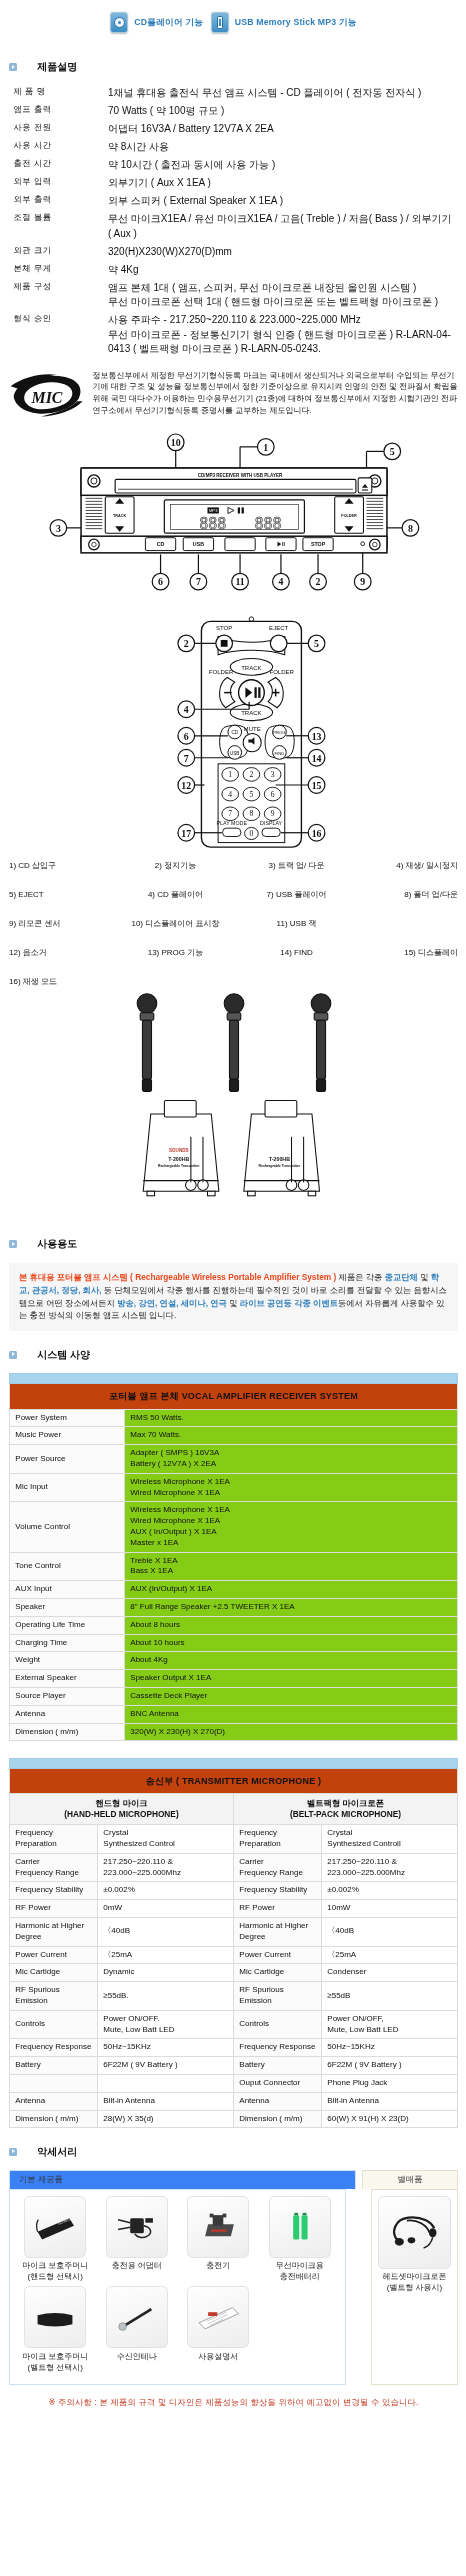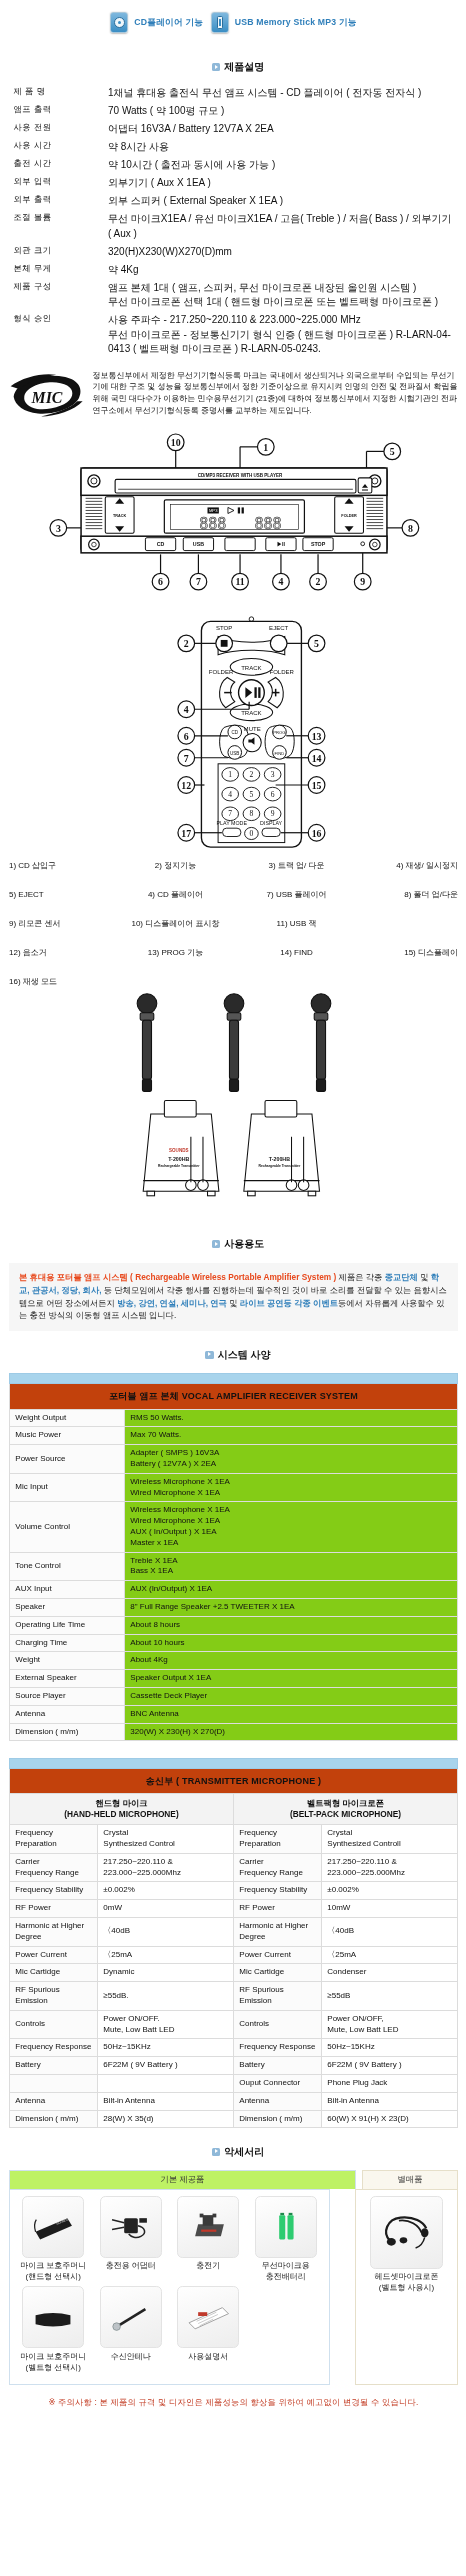--- a/index.html
+++ b/index.html
@@ -58,23 +58,22 @@
   .feat-label {
     color: #2f7fba;
     font-weight: bold;
     font-size: 8.7px;
     letter-spacing: 0.2px;
     white-space: nowrap;
   }
 
   
   .sec-head {
-    display: flex; align-items: center; gap: 4px;
+    display: flex; align-items: center; gap: 20px;
     margin: 16.7px 0 12px 9px;
-    justify-content: center;
   }
   .sec-head .bullet {
     width: 8.3px; height: 8.3px;
     background: #8fb8d8;
     border-radius: 1.5px;
     position: relative;
     flex: none;
   }
   .sec-head .bullet::after {
     content: ""; position: absolute;
@@ -171,22 +170,22 @@
   .nowrap-cell { white-space: pre-line; }
 
   .table-gap { height: 16.7px; }
 
   
   .acc-head-row {
     display: flex; margin: 0 9px; gap: 6px;
   }
   .acc-head-main {
     flex: 1;
-    text-align: center;
-    background: #bef264;
+    text-align: left;
+    background: #3b82f6;
     border: 0.8px solid #cfe0ee;
     border-bottom: none;
     font-size: 8.3px;
     padding: 3px 9px;
     color: #333;
   }
   .acc-head-opt {
     width: 96px;
     text-align: center;
     background: #faf7ee;
@@ -197,21 +196,21 @@
     color: #333;
   }
   .acc-body-row { display: flex; margin: 0 9px; gap: 6px; align-items: stretch; }
   .acc-main {
     flex: 1;
     border: 0.8px solid #cfe0ee;
     padding: 6px 4.5px 7.6px 4.5px;
     background: #fff;
   }
   .acc-opt {
-    width: 103px;
+    width: 87px;
     border: 0.8px solid #e6dfc9;
     padding: 6px 4.5px 7.6px 4.5px;
     background: #fff;
     margin-left: 19px;
   }
   .acc-grid { display: flex; flex-wrap: wrap; }
   .acc-cell { width: 25%; text-align: center; margin-bottom: 3px; }
   .acc-thumb {
     width: 62px; height: 62px;
     margin: 0 auto 3.8px auto;
@@ -696,21 +695,21 @@
 
   <table class="spec">
     <tbody>
         <tr>
           <td class="band" colspan="2"></td>
         </tr>
     <tr>
       <td class="tbl-title" colspan="2">포터블 앰프 본체 VOCAL AMPLIFIER RECEIVER SYSTEM</td>
     </tr>
     <tr>
-      <td class="key">Weight Output</td>
+      <td class="key">Power System</td>
       <td class="val nowrap-cell">RMS 50 Watts.</td>
     </tr>
     <tr>
       <td class="key">Music Power</td>
       <td class="val nowrap-cell">Max 70 Watts.</td>
     </tr>
     <tr>
       <td class="key">Power Source</td>
       <td class="val nowrap-cell">Adapter ( SMPS ) 16V3A
 Battery ( 12V7A ) X 2EA</td>

